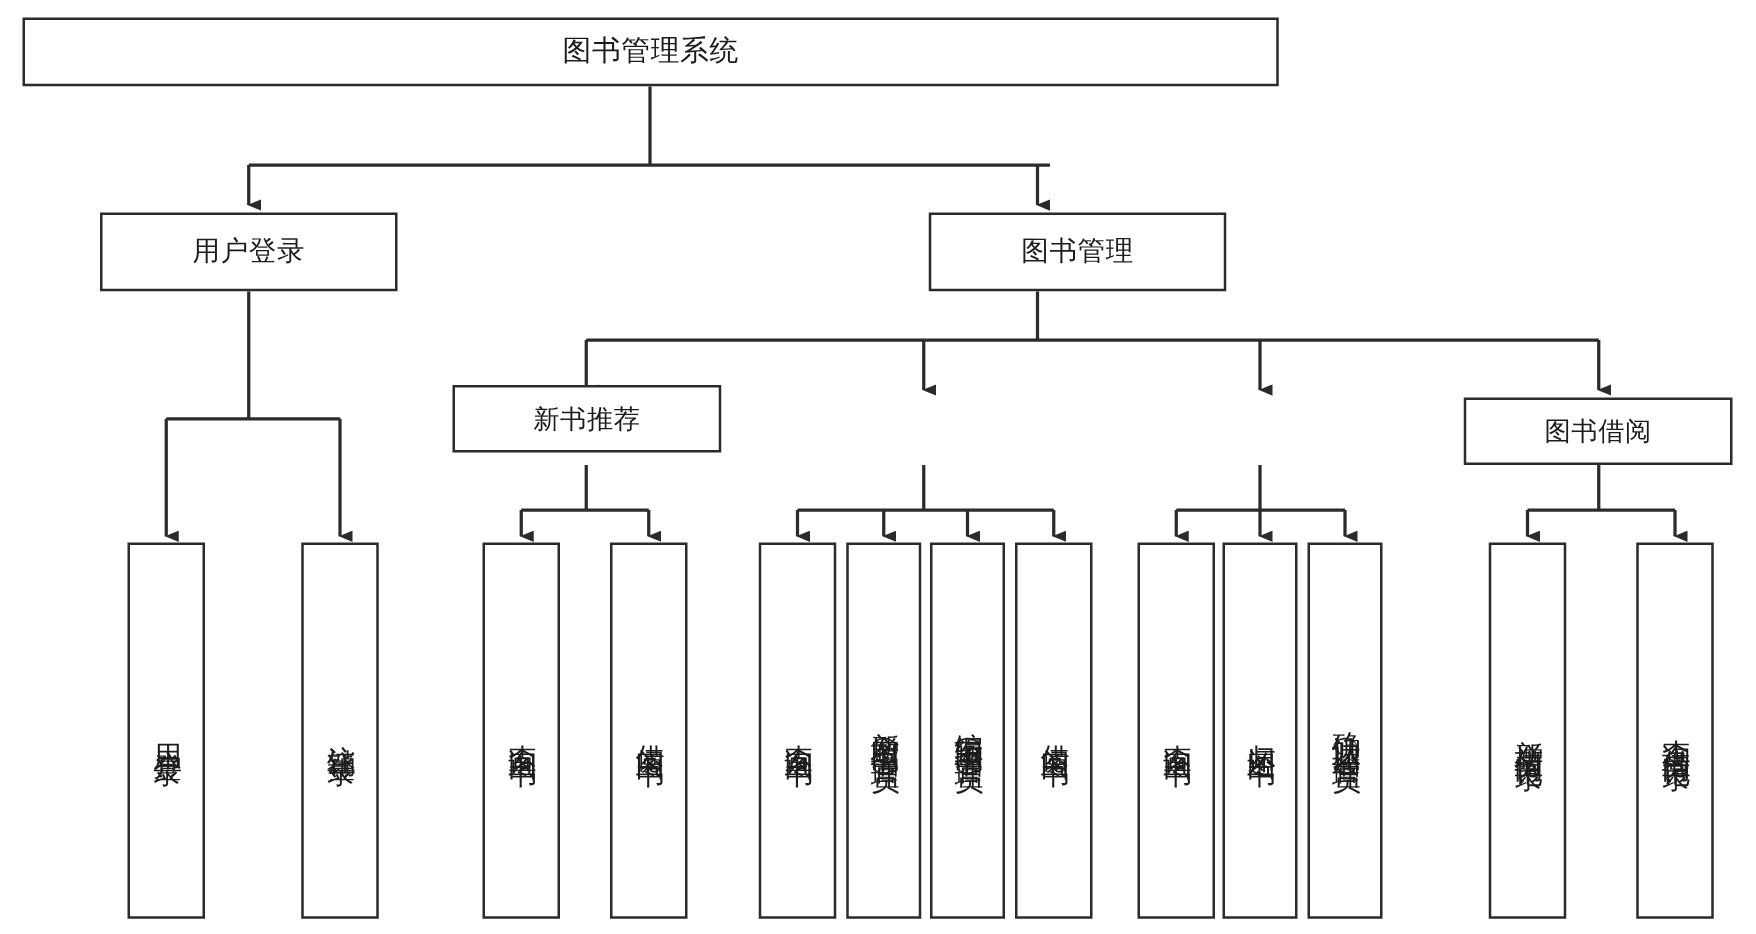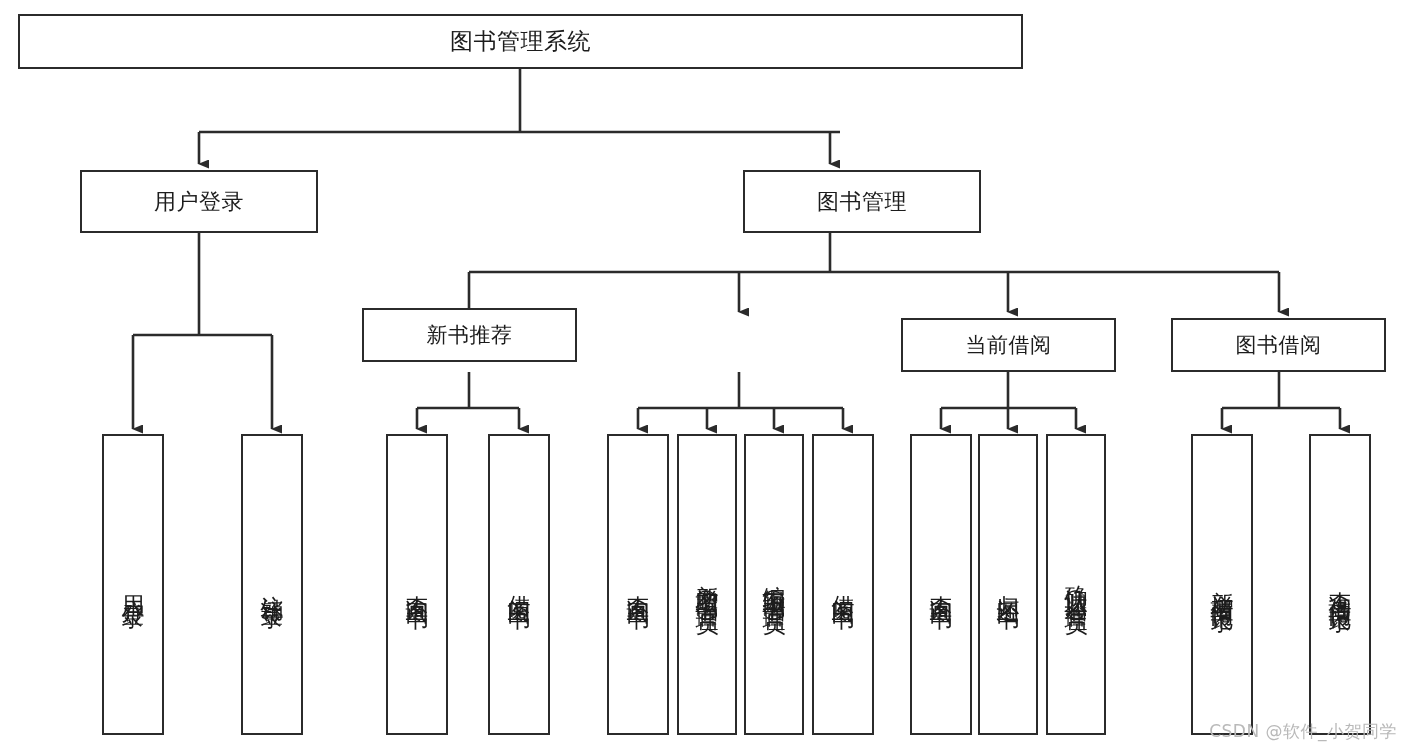--- a/index.html
+++ b/index.html
@@ -134,23 +134,20 @@
 
   <div class="node level-1" style="left:743px; top:170px; width:238px; height:63px;">
     <span class="node-label">图书管理</span>
   </div>
 
   <div class="node level-2" style="left:362px; top:308px; width:215px; height:54px;">
     <span class="node-label">新书推荐</span>
   </div>
 
 
-  <div class="node level-2" style="left:901px; top:318px; width:215px; height:54px;">
-    <span class="node-label">当前借阅</span>
-  </div>
 
   <div class="node level-2" style="left:1171px; top:318px; width:215px; height:54px;">
     <span class="node-label">图书借阅</span>
   </div>
 
   <div class="node leaf" style="left:102px; top:434px; width:62px; height:301px;">
     <span class="node-label">用户登录</span>
   </div>
 
   <div class="node leaf" style="left:241px; top:434px; width:62px; height:301px;">
@@ -194,15 +191,14 @@
   </div>
 
   <div class="node leaf" style="left:1191px; top:434px; width:62px; height:301px;">
     <span class="node-label">新增借阅记录</span>
   </div>
 
   <div class="node leaf" style="left:1309px; top:434px; width:62px; height:301px;">
     <span class="node-label">查询借阅记录</span>
   </div>
 
-  <div id="watermark">CSDN @软件_小贺同学</div>
 
 </div>
 
 </body></html>

